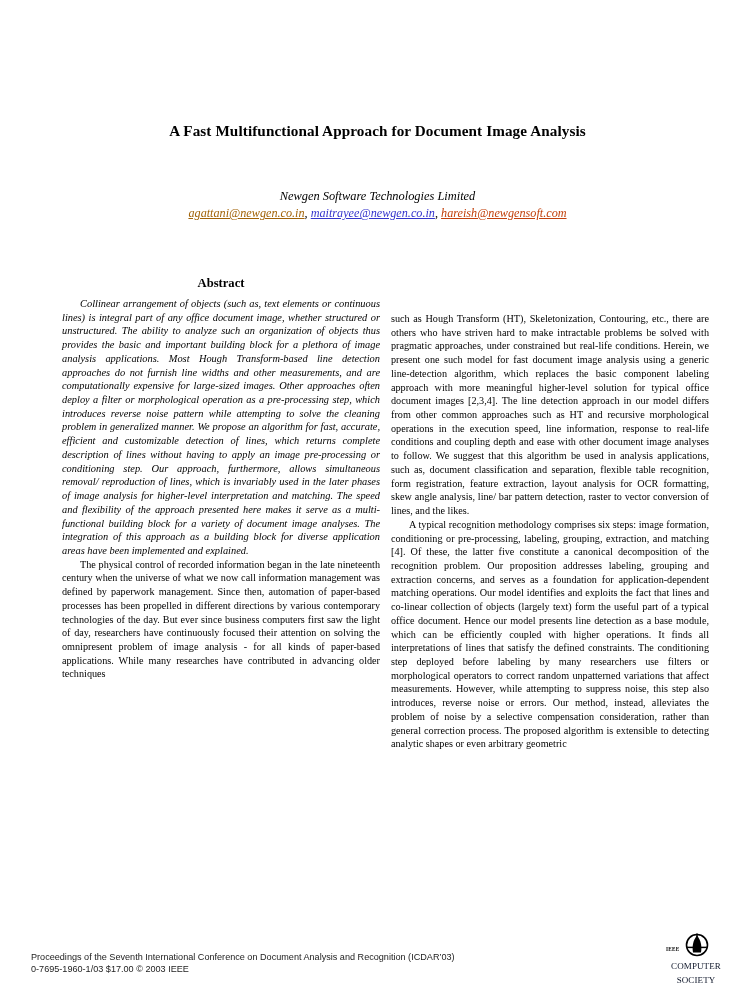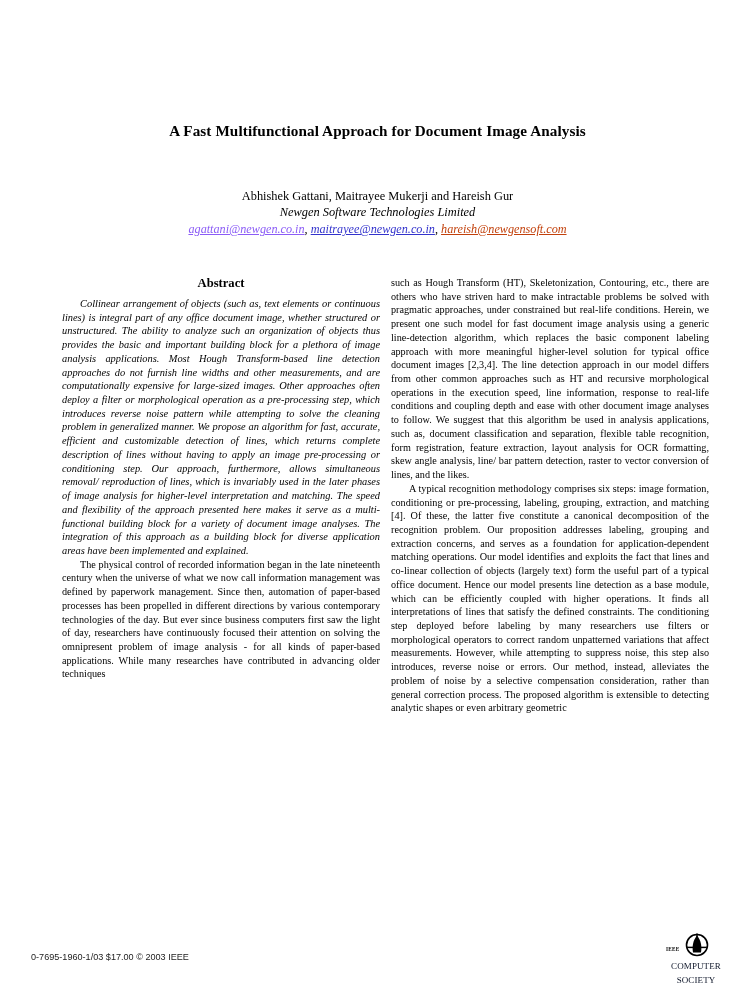--- a/index.html
+++ b/index.html
@@ -109,20 +109,21 @@
   }
   p.body.abstract {
     font-style: italic;
     font-size: 10.4px;
   }
   p.body.cont {
     text-indent: 18px;
   }
   p.body.noindent {
     text-indent: 0;
+    margin-top: 36px;
   }
 
   
   .footer {
     position: absolute;
     left: 31px;
     top: 951px;
     font-family: "Liberation Sans", "DejaVu Sans", sans-serif;
     font-size: 9.1px;
     line-height: 12.4px;
@@ -171,39 +172,39 @@
 </head>
 <body>
 
 <div class="page">
 
   <div class="title-block">
     <div class="paper-title">A Fast Multifunctional Approach for Document Image Analysis</div>
   </div>
 
   <div class="authors-block">
-    <div class="author-names">Abhishek Gattani, Maitrayee Mukerji and Hareish Gur</div>
     <div class="affiliation">Newgen Software Technologies Limited</div>
     <div class="emails" style="color: rgb(51, 51, 204);">
-      <span class="mail" style="color: #8b5cf6;">agattani@newgen.co.in</span><span class="sep">, </span><span class="mail" style="color: rgb(51, 51, 204);">maitrayee@newgen.co.in</span><span class="sep">, </span><span class="mail" style="color: #c2410c;">hareish@newgensoft.com</span>
+      <span class="mail" style="color: #a16207;">agattani@newgen.co.in</span><span class="sep">, </span><span class="mail" style="color: rgb(51, 51, 204);">maitrayee@newgen.co.in</span><span class="sep">, </span><span class="mail" style="color: #c2410c;">hareish@newgensoft.com</span>
     </div>
   </div>
 
   <div class="col col-left">
     <div class="sec-head-centered">Abstract</div>
     <p class="body abstract">Collinear arrangement of objects (such as, text elements or continuous lines) is integral part of any office document image, whether structured or unstructured. The ability to analyze such an organization of objects thus provides the basic and important building block for a plethora of image analysis applications. Most Hough Transform-based line detection approaches do not furnish line widths and other measurements, and are computationally expensive for large-sized images. Other approaches often deploy a filter or morphological operation as a pre-processing step, which introduces reverse noise pattern while attempting to solve the cleaning problem in generalized manner. We propose an algorithm for fast, accurate, efficient and customizable detection of lines, which returns complete description of lines without having to apply an image pre-processing or conditioning step. Our approach, furthermore, allows simultaneous removal/ reproduction of lines, which is invariably used in the later phases of image analysis for higher-level interpretation and matching. The speed and flexibility of the approach presented here makes it serve as a multi-functional building block for a variety of document image analyses. The integration of this approach as a building block for diverse application areas have been implemented and explained.</p>
     <p class="body">The physical control of recorded information began in the late nineteenth century when the universe of what we now call information management was defined by paperwork management. Since then, automation of paper-based processes has been propelled in different directions by various contemporary technologies of the day. But ever since business computers first saw the light of day, researchers have continuously focused their attention on solving the omnipresent problem of image analysis - for all kinds of paper-based applications. While many researches have contributed in advancing older techniques</p>
   </div>
 
   <div class="col col-right">
     <p class="body noindent">such as Hough Transform (HT), Skeletonization, Contouring, etc., there are others who have striven hard to make intractable problems be solved with pragmatic approaches, under constrained but real-life conditions. Herein, we present one such model for fast document image analysis using a generic line-detection algorithm, which replaces the basic component labeling approach with more meaningful higher-level solution for typical office document images [2,3,4]. The line detection approach in our model differs from other common approaches such as HT and recursive morphological operations in the execution speed, line information, response to real-life conditions and coupling depth and ease with other document image analyses to follow. We suggest that this algorithm be used in analysis applications, such as, document classification and separation, flexible table recognition, form registration, feature extraction, layout analysis for OCR formatting, skew angle analysis, line/ bar pattern detection, raster to vector conversion of lines, and the likes.</p>
     <p class="body cont">A typical recognition methodology comprises six steps: image formation, conditioning or pre-processing, labeling, grouping, extraction, and matching [4]. Of these, the latter five constitute a canonical decomposition of the recognition problem. Our proposition addresses labeling, grouping and extraction concerns, and serves as a foundation for application-dependent matching operations. Our model identifies and exploits the fact that lines and co-linear collection of objects (largely text) form the useful part of a typical office document. Hence our model presents line detection as a base module, which can be efficiently coupled with higher operations. It finds all interpretations of lines that satisfy the defined constraints. The conditioning step deployed before labeling by many researchers use filters or morphological operators to correct random unpatterned variations that affect measurements. However, while attempting to suppress noise, this step also introduces, reverse noise or errors. Our method, instead, alleviates the problem of noise by a selective compensation consideration, rather than general correction process. The proposed algorithm is extensible to detecting analytic shapes or even arbitrary geometric</p>
   </div>
 
   <div class="footer">
+    <div>Proceedings of the Seventh International Conference on Document Analysis and Recognition (ICDAR’03)</div>
     <div>0-7695-1960-1/03 $17.00 © 2003 IEEE</div>
   </div>
 
   <div class="logo">
     <div class="logo-emblem">
       <span class="logo-ieee">IEEE</span>
       <svg width="26" height="24" viewBox="0 0 26 24">
         <circle cx="13" cy="12" r="10.5" fill="none" stroke="#000" stroke-width="1.6"></circle>
         <path d="M13 2.4 C 8.8 7.5, 8.0 13.5, 9.0 19.5 L 17.0 19.5 C 18.0 13.5, 17.2 7.5, 13 2.4 Z" fill="#000"></path>
         <line x1="3.2" y1="14.4" x2="22.8" y2="14.4" stroke="#000" stroke-width="1.5"></line>

